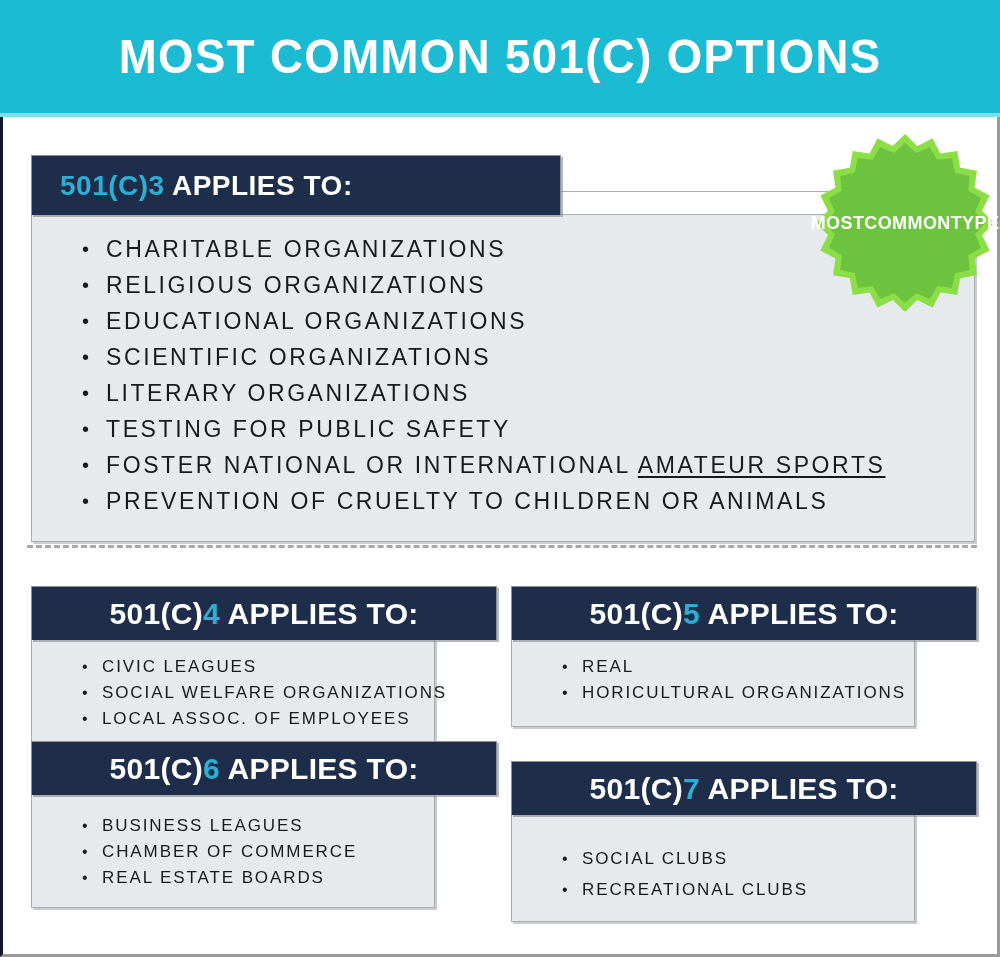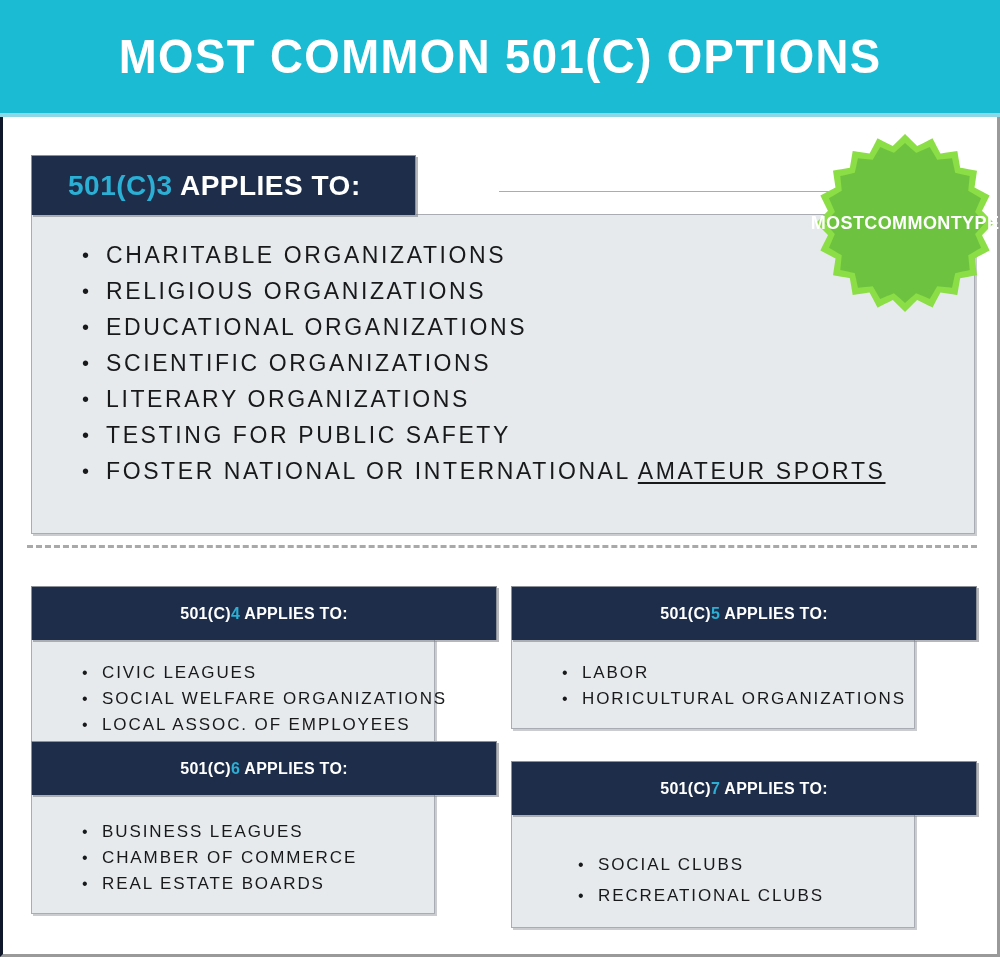--- a/index.html
+++ b/index.html
@@ -76,39 +76,39 @@
   .card-header-text .num { color: #2BAFD4; }
 
   .card-body {
     position: relative;
     background: #E7EAED;
     border: 1px solid #a9adb3;
     z-index: 1;
     box-shadow: 2px 2px 0 rgba(150,154,160,0.5);
   }
 
-  ul.bullets { list-style: none; margin-top: 6px; }
+  ul.bullets { list-style: none; }
   ul.bullets li {
     position: relative;
     color: #18191b;
     white-space: nowrap;
   }
   ul.bullets li::before {
     content: "\2022";
     position: absolute;
     color: #18191b;
   }
   .underlined { text-decoration: underline; text-underline-offset: 3px; }
 
   
   #card-c3 { left: 28px; top: 155px; width: 944px; }
   #card-c3 .card-header {
-    width: 385px;
+    width: 530px;
     height: 60px;
-    padding-left: 36px;
+    padding-left: 28px;
   }
   #card-c3 .card-header-text { font-size: 28px; letter-spacing: 0.5px; }
   #card-c3 .card-body {
     margin-top: -1px;
     width: 944px;
     min-height: 320px;
     padding: 16px 0 22px 0;
   }
   #card-c3 ul.bullets { padding-left: 46px; }
   #card-c3 ul.bullets li {
@@ -166,21 +166,21 @@
     border-top: 3px dashed #a9a9a9;
   }
 
   
   .small-card { width: 466px; }
   .small-card .card-header {
     width: 466px;
     height: 54px;
     justify-content: center;
   }
-  .small-card .card-header-text { font-size: 16px; letter-spacing: 0.3px; }
+  .small-card .card-header-text { font-size: 30px; letter-spacing: 0.3px; }
   .small-card .card-body {
     margin-top: -1px;
     width: 404px;
     padding: 14px 0 16px 0;
   }
   .small-card ul.bullets { padding-left: 48px; }
   .small-card ul.bullets li {
     font-size: 17px;
     letter-spacing: 1.9px;
     line-height: 26px;
@@ -189,21 +189,21 @@
   .small-card ul.bullets li::before { left: 2px; font-size: 16px; }
 
   #card-c4 { left: 28px;  top: 586px; }
   #card-c5 { left: 508px; top: 586px; }
   #card-c6 { left: 28px;  top: 741px; }
   #card-c7 { left: 508px; top: 761px; }
 
   #card-c4 .card-body { min-height: 88px; }
   #card-c5 .card-body { min-height: 88px; }
   #card-c6 .card-body { min-height: 94px; padding-top: 18px; }
-  #card-c7 .card-body { min-height: 94px; padding-top: 28px; padding-left: 16px; }
+  #card-c7 .card-body { min-height: 94px; padding-top: 28px; }
   #card-c7 ul.bullets li { line-height: 31px; }
 </style>
 </head>
 <body>
 
 <div class="page">
 
   <div class="banner">
     <div class="banner-title">MOST COMMON 501(C) OPTIONS</div>
   </div>
@@ -220,20 +220,21 @@
 
     <div class="card-body">
       <ul class="bullets" id="c3-list">
           <li>CHARITABLE ORGANIZATIONS</li>
           <li>RELIGIOUS ORGANIZATIONS</li>
           <li>EDUCATIONAL ORGANIZATIONS</li>
           <li>SCIENTIFIC ORGANIZATIONS</li>
           <li>LITERARY ORGANIZATIONS</li>
           <li>TESTING FOR PUBLIC SAFETY</li>
           <li>FOSTER NATIONAL OR INTERNATIONAL <span class="underlined">AMATEUR SPORTS</span></li>
+          <li>PREVENTION OF CRUELTY TO CHILDREN OR ANIMALS</li>
         </ul>
     </div>
   </div>
 
   <div class="badge-wrap">
     <svg width="180" height="180" viewBox="0 0 180 180">
       <g id="burst-outer">
           <path d="M 90.00 1.00 Q 90.00 1.00 96.10 6.98 L 102.20 12.96 Q 102.20 12.96 109.85 9.16 L 117.50 5.36 Q 117.50 5.36 121.46 12.93 L 125.41 20.50 Q 125.41 20.50 133.86 19.25 L 142.31 18.00 Q 142.31 18.00 143.73 26.42 L 145.15 34.85 Q 145.15 34.85 153.58 36.27 L 162.00 37.69 Q 162.00 37.69 160.75 46.14 L 159.50 54.59 Q 159.50 54.59 167.07 58.54 L 174.64 62.50 Q 174.64 62.50 170.84 70.15 L 167.04 77.80 Q 167.04 77.80 173.02 83.90 L 179.00 90.00 Q 179.00 90.00 173.02 96.10 L 167.04 102.20 Q 167.04 102.20 170.84 109.85 L 174.64 117.50 Q 174.64 117.50 167.07 121.46 L 159.50 125.41 Q 159.50 125.41 160.75 133.86 L 162.00 142.31 Q 162.00 142.31 153.58 143.73 L 145.15 145.15 Q 145.15 145.15 143.73 153.58 L 142.31 162.00 Q 142.31 162.00 133.86 160.75 L 125.41 159.50 Q 125.41 159.50 121.46 167.07 L 117.50 174.64 Q 117.50 174.64 109.85 170.84 L 102.20 167.04 Q 102.20 167.04 96.10 173.02 L 90.00 179.00 Q 90.00 179.00 83.90 173.02 L 77.80 167.04 Q 77.80 167.04 70.15 170.84 L 62.50 174.64 Q 62.50 174.64 58.54 167.07 L 54.59 159.50 Q 54.59 159.50 46.14 160.75 L 37.69 162.00 Q 37.69 162.00 36.27 153.58 L 34.85 145.15 Q 34.85 145.15 26.42 143.73 L 18.00 142.31 Q 18.00 142.31 19.25 133.86 L 20.50 125.41 Q 20.50 125.41 12.93 121.46 L 5.36 117.50 Q 5.36 117.50 9.16 109.85 L 12.96 102.20 Q 12.96 102.20 6.98 96.10 L 1.00 90.00 Q 1.00 90.00 6.98 83.90 L 12.96 77.80 Q 12.96 77.80 9.16 70.15 L 5.36 62.50 Q 5.36 62.50 12.93 58.54 L 20.50 54.59 Q 20.50 54.59 19.25 46.14 L 18.00 37.69 Q 18.00 37.69 26.42 36.27 L 34.85 34.85 Q 34.85 34.85 36.27 26.42 L 37.69 18.00 Q 37.69 18.00 46.14 19.25 L 54.59 20.50 Q 54.59 20.50 58.54 12.93 L 62.50 5.36 Q 62.50 5.36 70.15 9.16 L 77.80 12.96 Q 77.80 12.96 83.90 6.98 L 90.00 1.00 Z" fill="#8BDE45"></path>
         </g>
       <g id="burst-inner">
@@ -265,21 +266,21 @@
   </div>
 
   <div class="card small-card" id="card-c5">
     <div class="card-header">
       <div class="card-header-text">
         <span>501(C)</span><span class="num">5</span><span> APPLIES TO:</span>
       </div>
     </div>
     <div class="card-body">
       <ul class="bullets" id="c5-list">
-          <li>LABOR</li>
+          <li>REAL</li>
           <li>HORICULTURAL ORGANIZATIONS</li>
         </ul>
     </div>
   </div>
 
   <div class="card small-card" id="card-c6">
     <div class="card-header">
       <div class="card-header-text">
         <span>501(C)</span><span class="num">6</span><span> APPLIES TO:</span>
       </div>

